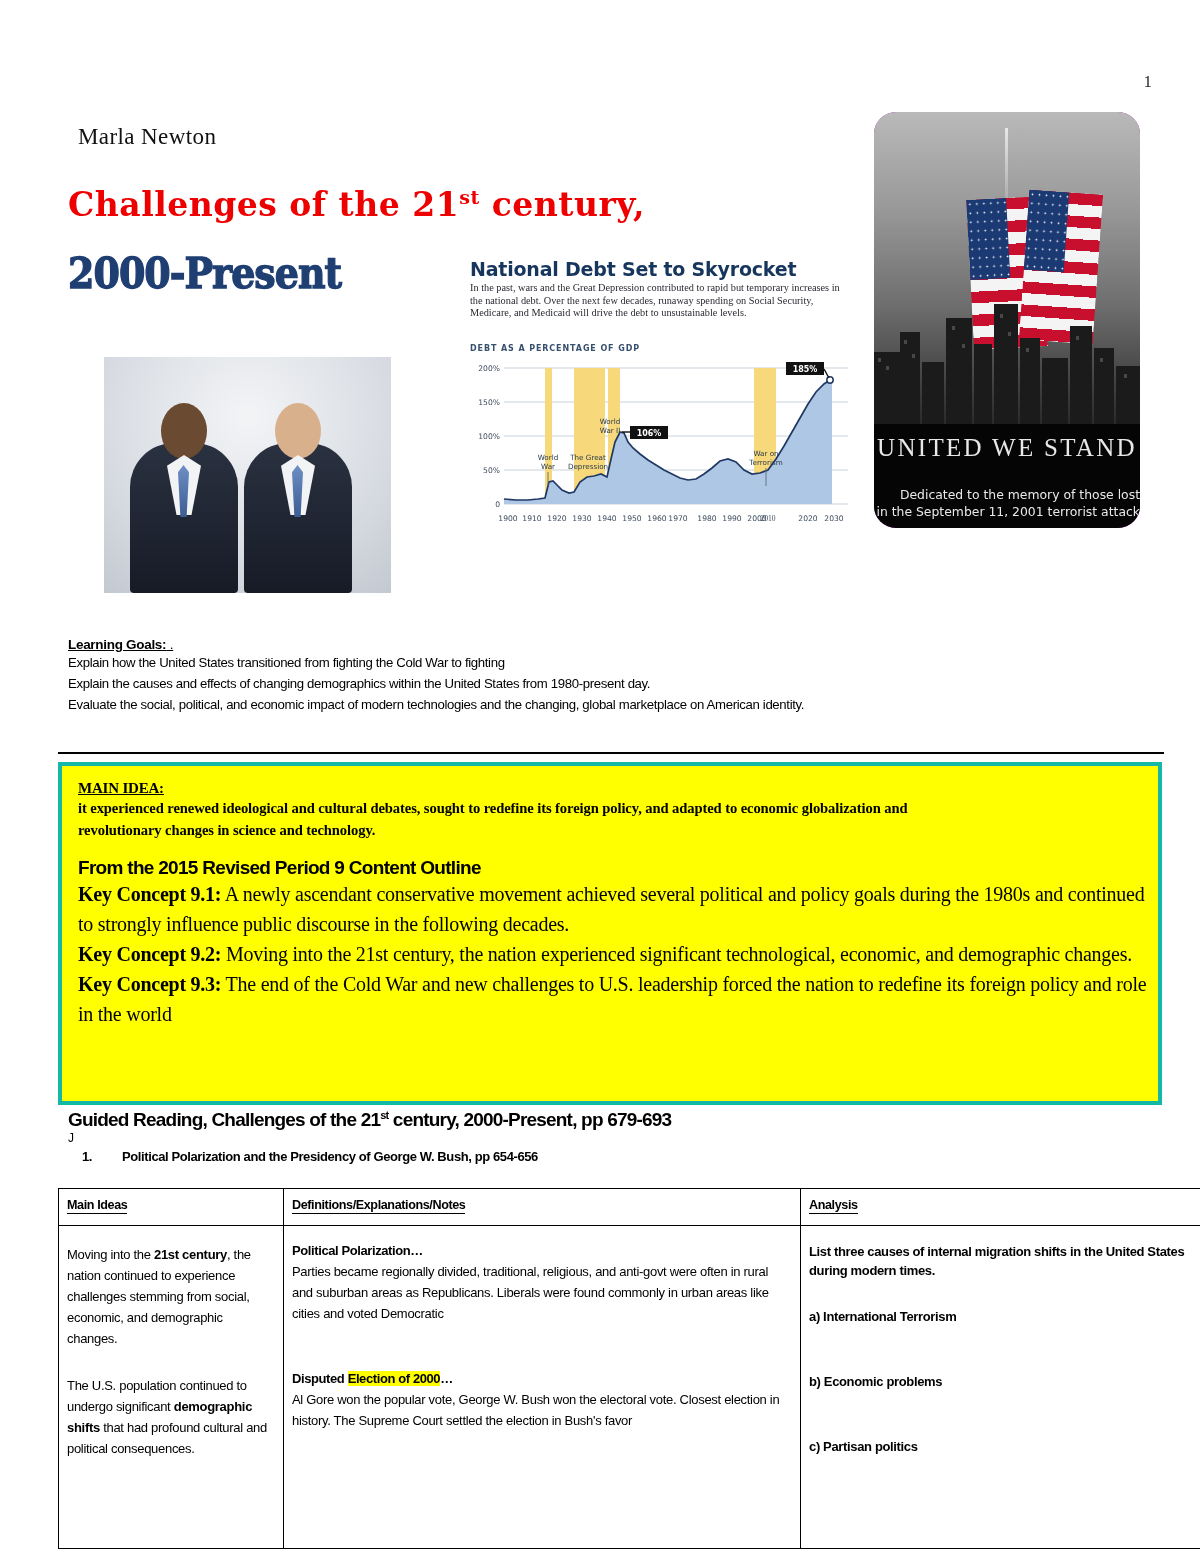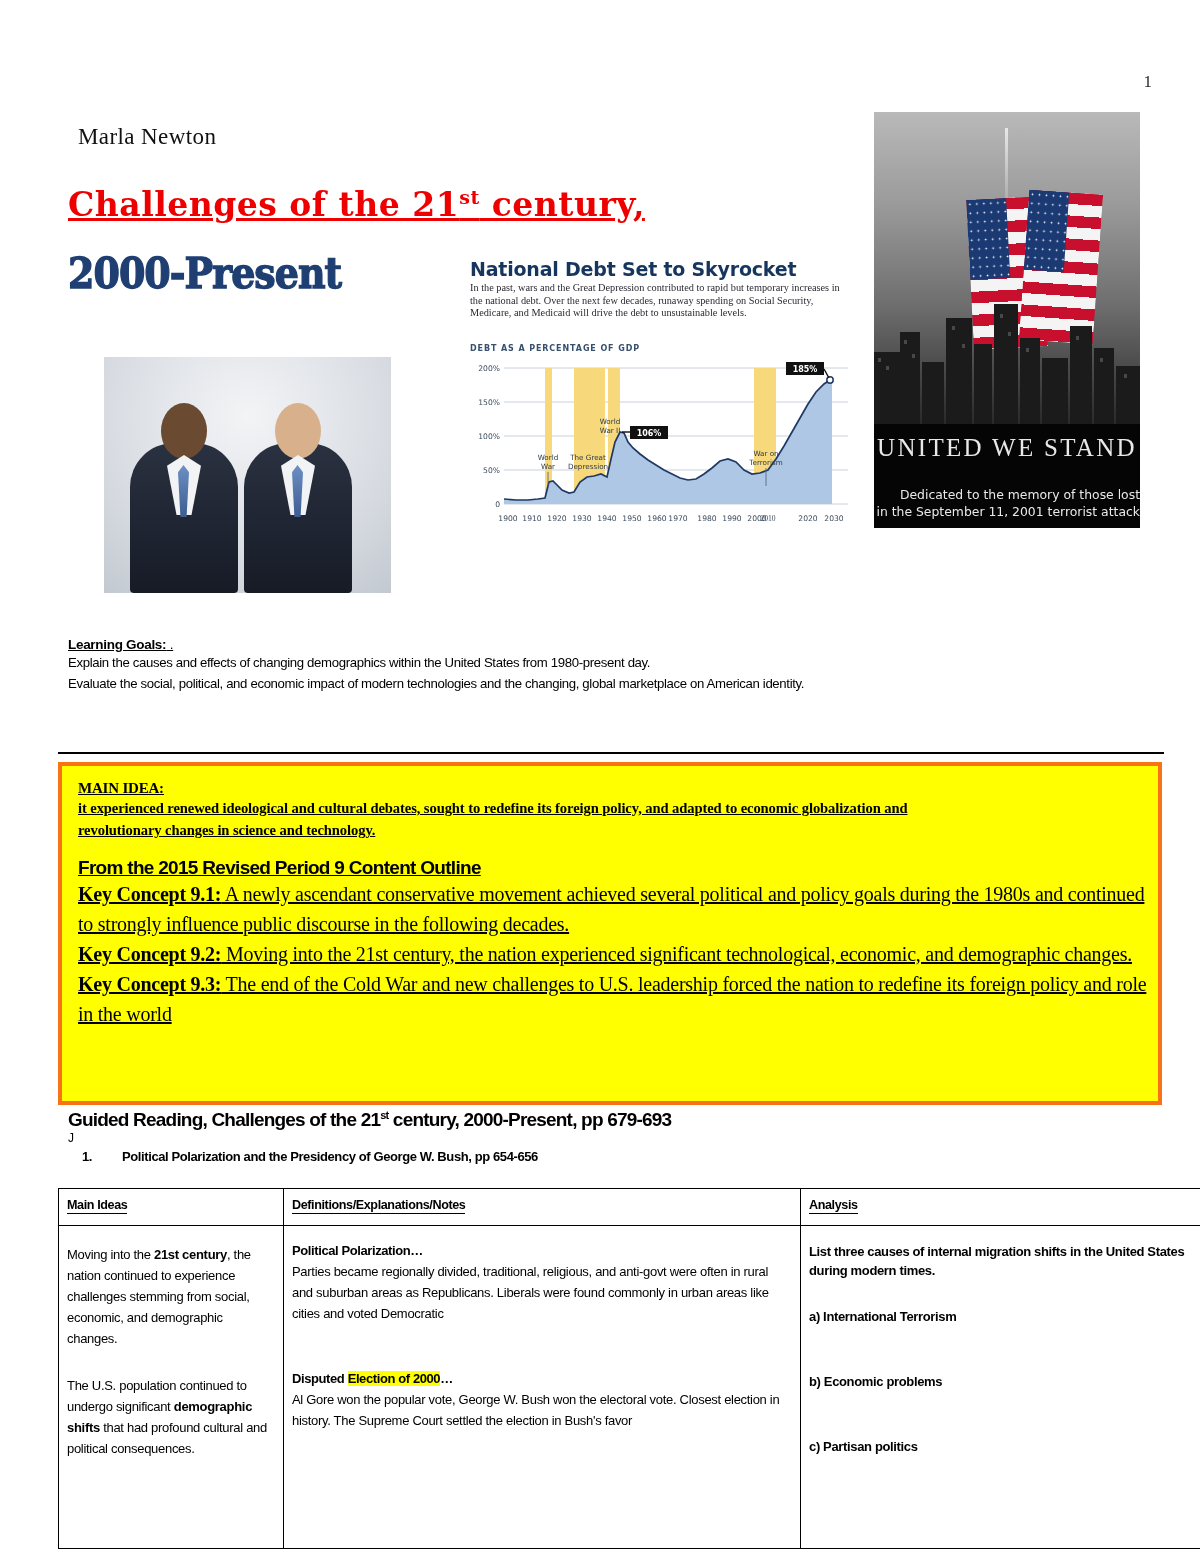--- a/index.html
+++ b/index.html
@@ -41,21 +41,20 @@
   .title-red {
     position: absolute;
     top: 185px;
     left: 68px;
     font-family: "DejaVu Serif", serif;
     font-weight: bold;
     font-size: 33px;
     color: #ee0000;
     letter-spacing: .5px;
     white-space: nowrap;
-    text-decoration: underline;
   }
   .title-red sup { font-size: 19px; vertical-align: super; }
 
   .title-blue {
     position: absolute;
     top: 248px;
     left: 68px;
     font-family: "DejaVu Serif", serif;
     font-weight: bold;
     font-size: 38px;
@@ -156,20 +155,21 @@
 
   
   .poster {
     position: absolute;
     top: 112px;
     left: 874px;
     width: 266px;
     height: 416px;
     background: #a21caf;
     overflow: hidden;
+    border-radius: 22px;
   }
   .poster-sky {
     position: absolute; top: 0; left: 0; right: 0; height: 312px;
     background: linear-gradient(180deg,#b9b9b9 0%,#9a9a9a 30%,#6e6e6e 62%,#2a2a2a 100%);
   }
   .poster-skyline {
     position: absolute; bottom: 104px; left: 0; right: 0; height: 150px;
   }
   .poster-flag {
     position: absolute;
@@ -246,23 +246,22 @@
   }
 
   
   .idea-box {
     position: absolute;
     top: 762px;
     left: 58px;
     width: 1104px;
     height: 343px;
     background: #ffff00;
-    border: 4px solid #f97316;
+    border: 4px solid #14b8a6;
     box-sizing: border-box;
-    text-decoration: underline;
   }
   .idea-inner { padding: 14px 0 0 16px; }
   .idea-head {
     font-family: "Liberation Serif", serif;
     font-weight: bold;
     font-size: 15px;
     text-decoration: underline;
     letter-spacing: -.2px;
   }
   .idea-line {
@@ -548,20 +547,21 @@
   <div class="poster-caption-band"></div>
   <div class="poster-uws">UNITED WE STAND</div>
   <div class="poster-ded">
     <div>Dedicated to the memory of those lost</div>
     <div>in the September 11, 2001 terrorist attack</div>
   </div>
 </div>
 
 <div class="goals">
   <div class="goals-head"><span>Learning Goals:</span><span class="dot"> .</span></div>
+  <div class="goals-line">Explain how the United States transitioned from fighting the Cold War to fighting</div>
   <div class="goals-line">Explain the causes and effects of changing demographics within the United States from 1980-present day.</div>
   <div class="goals-line">Evaluate the social, political, and economic impact of modern technologies and the changing, global marketplace on American identity.</div>
 </div>
 <div class="goals-rule"></div>
 
 <div class="idea-box">
   <div class="idea-inner">
     <div class="idea-head">MAIN IDEA:</div>
     <div class="idea-line">it experienced renewed ideological and cultural debates, sought to redefine its foreign policy, and adapted to economic globalization and</div>
     <div class="idea-line">revolutionary changes in science and technology.</div>

